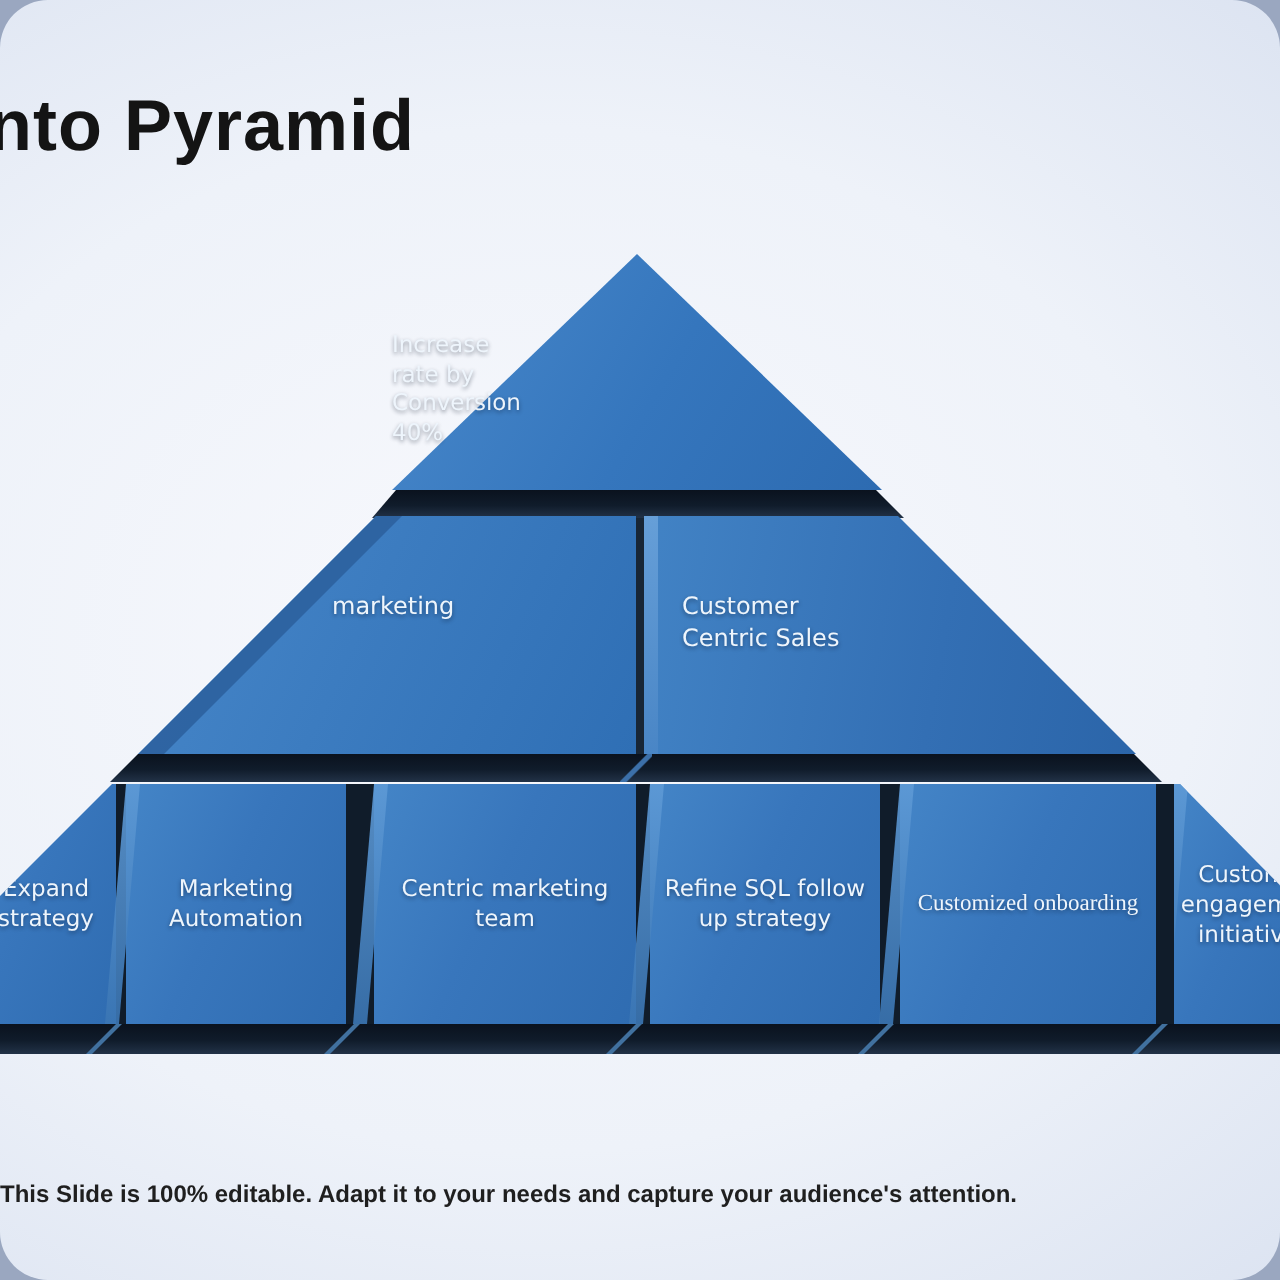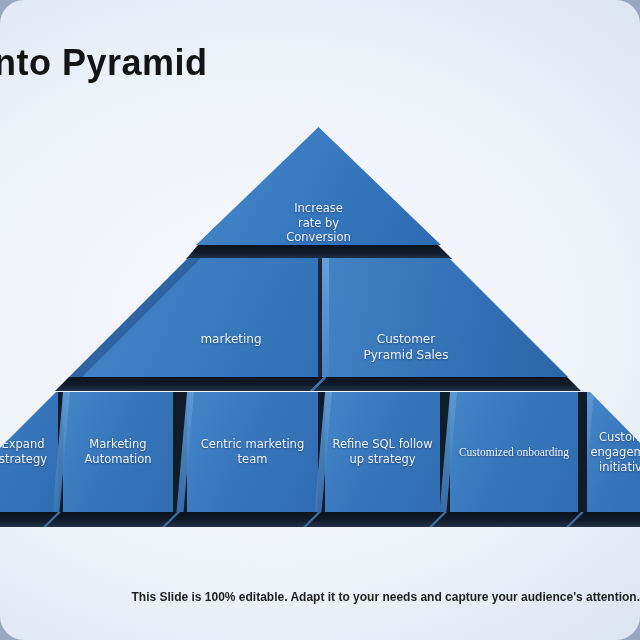--- a/index.html
+++ b/index.html
@@ -13,21 +13,21 @@
     position:absolute;left:-6px;top:42px;margin:0;
     font-family:"Liberation Sans", sans-serif;
     font-size:36px;font-weight:bold;color:#141414;letter-spacing:.5px;white-space:nowrap;
   }
   .seg{position:absolute;}
   .top-tri{
     left:196px;top:127px;width:245px;height:118px;
     clip-path:polygon(50% 0,100% 100%,0 100%);
     background:linear-gradient(120deg,#4989cb 0%,#3576bd 55%,#2d6bb1 100%);
   }
-  .label{position:absolute;color:#eef5fc;text-align:center;text-shadow:0 1px 2px rgba(8,20,40,.45);margin-top:36px;}
+  .label{position:absolute;color:#eef5fc;text-align:left;text-shadow:0 1px 2px rgba(8,20,40,.45);}
   .label span{display:block;}
   .top-label{left:196px;top:165px;width:245px;font-size:11.5px;line-height:14.6px;}
   .platform{position:absolute;background:linear-gradient(180deg,#0a121e 0%,#101c2b 55%,#223247 100%);}
   .p1{left:186px;top:245px;width:266px;height:14px;clip-path:polygon(12px 0,252px 0,100% 100%,0 100%);}
   .p1-notch{position:absolute;left:313px;top:259px;width:11px;height:7px;background:#0d1724;clip-path:polygon(0 0,100% 0,50% 100%);}
   .mid-divider{position:absolute;left:314px;top:259px;width:9px;height:118px;background:#182636;}
   .mid-left{
     left:69px;top:258px;width:249px;height:119px;
     clip-path:polygon(119px 0,100% 0,100% 100%,0 100%);
     background:linear-gradient(115deg,#4787c9 0%,#3c7cc0 45%,#2f6fb5 100%);
@@ -64,55 +64,56 @@
   .box-label{position:absolute;left:0;right:0;top:0;bottom:0;
     display:flex;align-items:center;justify-content:center;
     color:#eef5fc;font-size:11.5px;line-height:15px;text-align:center;
     text-shadow:0 1px 2px rgba(8,20,40,.45);}
   .b1 .box-label{left:12px;right:2px;}
   .p3{left:0;top:512px;width:640px;height:15px;}
   .scut{position:absolute;top:512px;width:3px;height:15px;background:#41719f;
     transform:skewX(-45deg);transform-origin:top left;}
   .sc1{left:58px;} .sc2{left:177px;} .sc3{left:318px;} .sc4{left:444px;} .sc5{left:581px;}
   .caption{
-    position:absolute;left:0;top:590px;width:100%;margin:0;text-align:right;
+    position:absolute;left:0;top:590px;width:100%;margin:0;text-align:left;
     font-family:"Liberation Sans", sans-serif;font-size:12px;font-weight:bold;color:#1f1f1f;
   }
 </style>
 </head>
 <body>
 
 <div class="slide">
 
   <h1 class="title">nto Pyramid</h1>
 
   <div>
 
     <div class="seg top-tri"></div>
     <div class="label top-label">
       <span>Increase</span>
       <span>rate by</span>
       <span>Conversion</span>
+      <span>40%</span>
     </div>
     <div class="platform p1"></div>
     <div class="p1-notch"></div>
 
     <div class="mid-divider"></div>
     <div class="seg mid-left">
       <div class="slant-shade"></div>
     </div>
     <div class="label ml-label">
       <span>marketing</span>
     </div>
     <div class="seg mid-right">
       <div class="bevel-v"></div>
     </div>
     <div class="label mr-label">
       <span>Customer</span>
-      <span>Pyramid Sales</span>
+      <span>Centric Sales</span>
     </div>
     <div class="platform p2">
       <div class="p2-cut"></div>
     </div>
 
     <div class="tier-backing"></div>
 
     <div class="box b1">
       <div class="box-label">
         <div>

